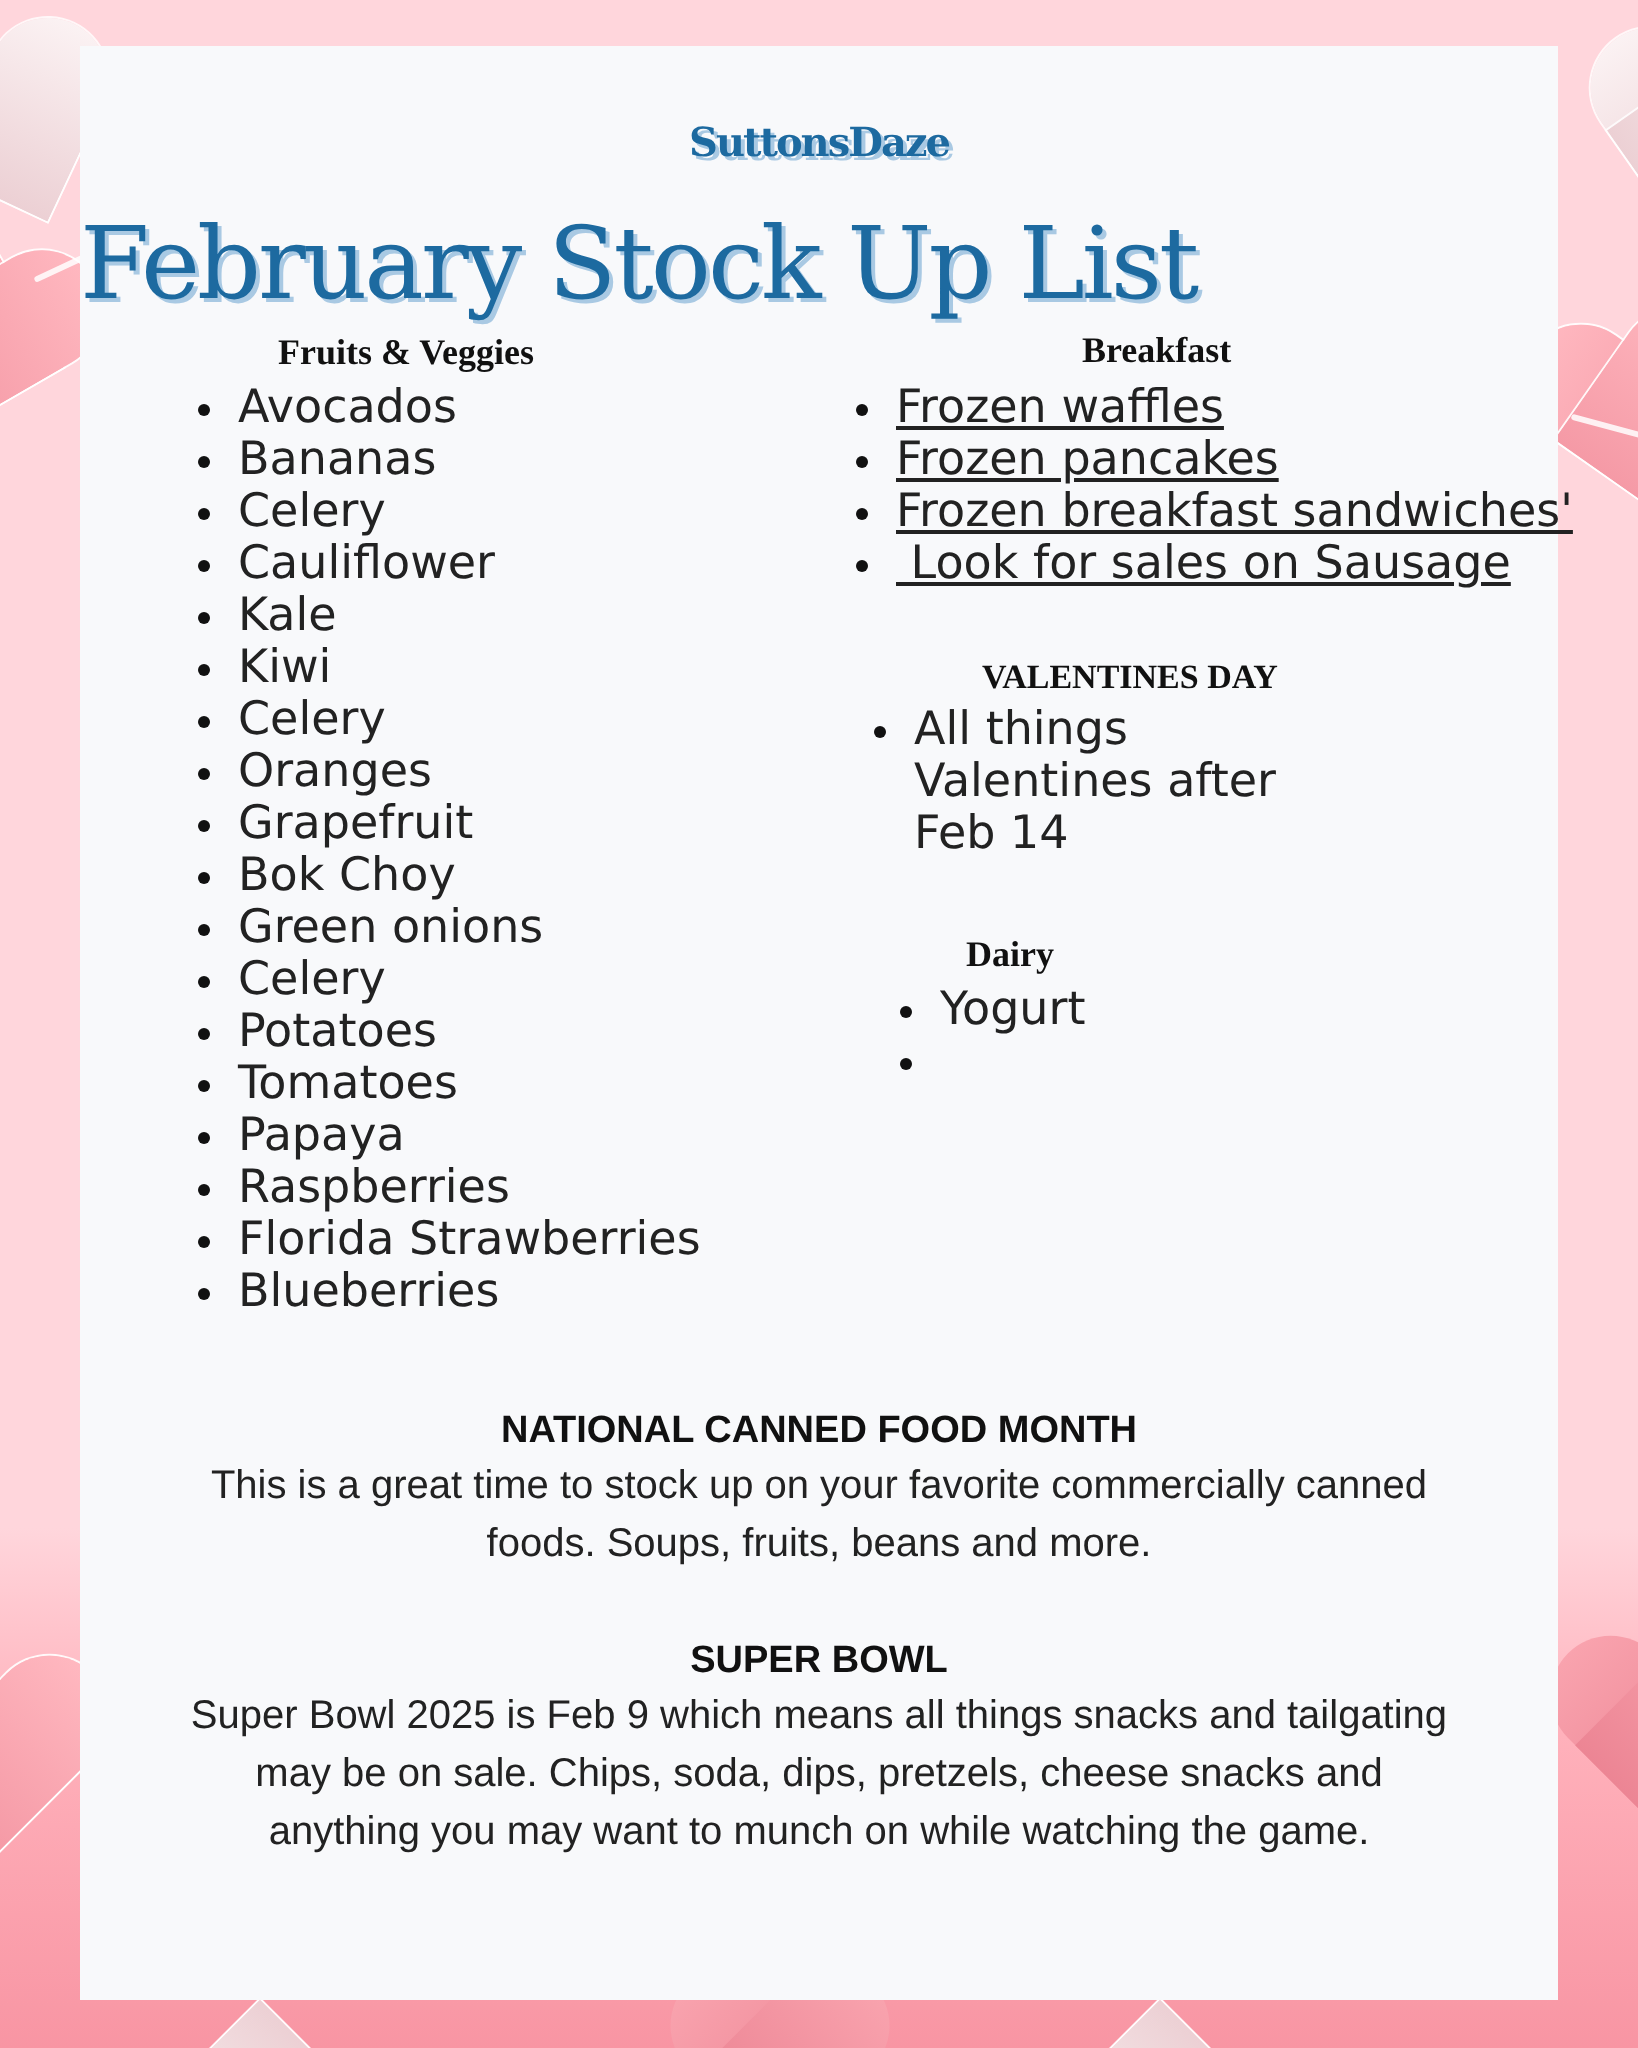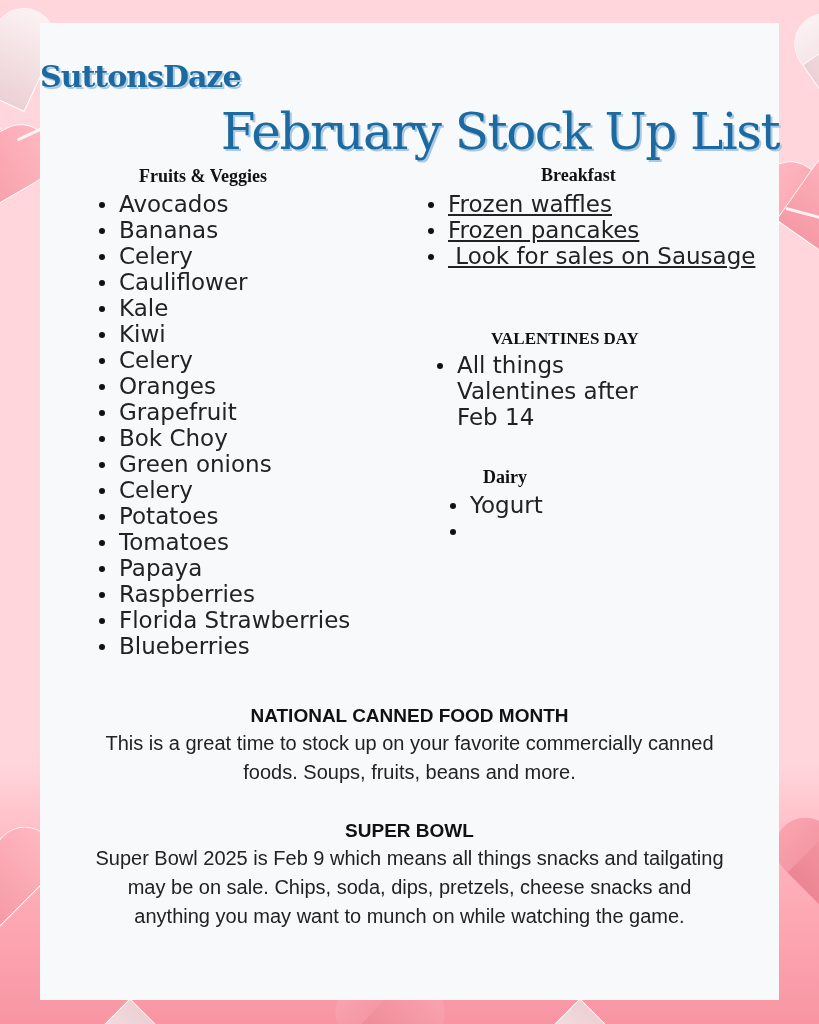--- a/index.html
+++ b/index.html
@@ -25,27 +25,27 @@
   .bottom-band {
     position: absolute; left: 0; right: 0; bottom: 0; height: 260px;
     background: linear-gradient(180deg, rgba(255,214,220,0) 0%, #ffb1bb 40%, #f895a3 100%);
   }
 
   .card {
     position: absolute; left: 40px; top: 23px; width: 739px; height: 977px;
     background: #f8f9fb;
   }
   .brand {
-    position: absolute; left: 0; right: 0; top: 36px; text-align: left;
-    font-family: "DejaVu Serif", serif; font-weight: bold; font-size: 30px;
+    position: absolute; left: 0; right: 0; top: 36px; text-align: center;
+    font-family: "DejaVu Serif", serif; font-weight: bold; font-size: 20px;
     letter-spacing: -1px;
     color: #1d6aa0; text-shadow: 2px 2px 0 #a9c9e3;
   }
   .title {
-    position: absolute; left: 0; right: 0; top: 80px; text-align: right;
+    position: absolute; left: 0; right: 0; top: 80px; text-align: left;
     font-family: "DejaVu Serif", serif; font-size: 50px; letter-spacing: -1.5px;
     color: #1d6aa0; text-shadow: 2px 2px 0 #a9c9e3;
   }
   .sec-head {
     position: absolute; font-weight: bold; font-size: 19px; color: #111;
     white-space: nowrap; font-family: "Liberation Sans", sans-serif;
   }
   .sec-head.dejavu { font-family: Liberation Serif, serif; font-size: 18px; margin-left: 28px; }
   ul.list {
     position: absolute; margin: 0; padding: 0; list-style: none;
@@ -107,20 +107,21 @@
     <li>Papaya</li>
     <li>Raspberries</li>
     <li>Florida Strawberries</li>
     <li>Blueberries</li>
   </ul>
 
   <div class="sec-head dejavu" style="left:473px; top:142px;">Breakfast</div>
   <ul class="list" style="left:388px; top:168px;text-decoration:underline;">
     <li>Frozen waffles</li>
     <li>Frozen pancakes</li>
+    <li>Frozen breakfast sandwiches'</li>
     <li style="white-space:pre;"> Look for sales on Sausage</li>
   </ul>
 
   <div class="sec-head dejavu" style="left:423px; top:306px; font-size:17px;">VALENTINES DAY</div>
   <ul class="list" style="left:397px; top:329px; width:210px;">
     <li class="wrap">All things Valentines after Feb 14</li>
   </ul>
 
   <div class="sec-head dejavu" style="left:415px; top:444px;">Dairy</div>
   <ul class="list" style="left:410px; top:469px;">

